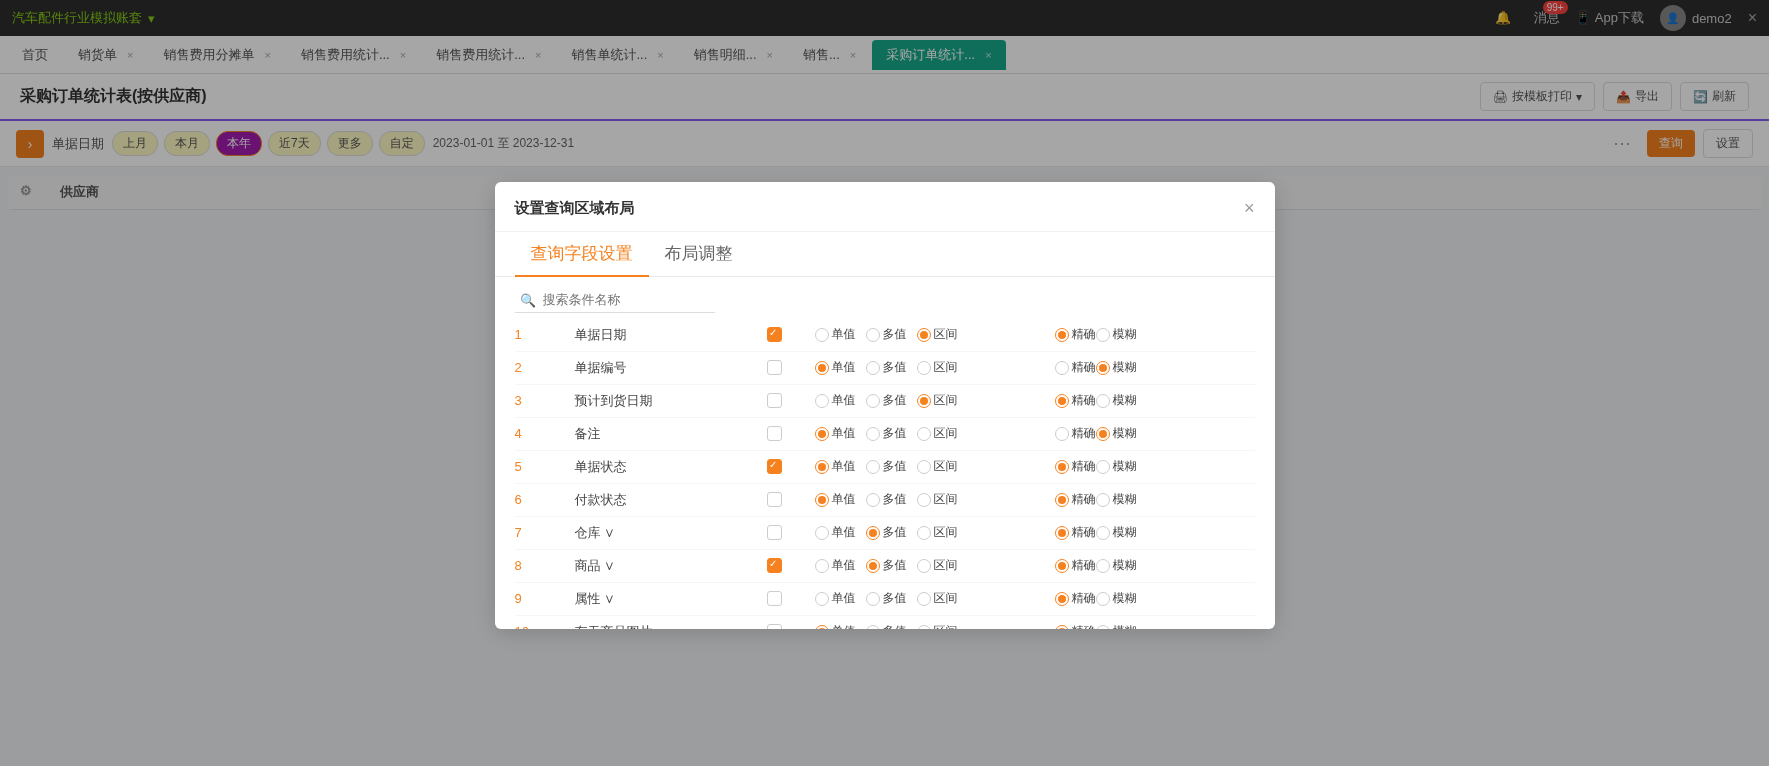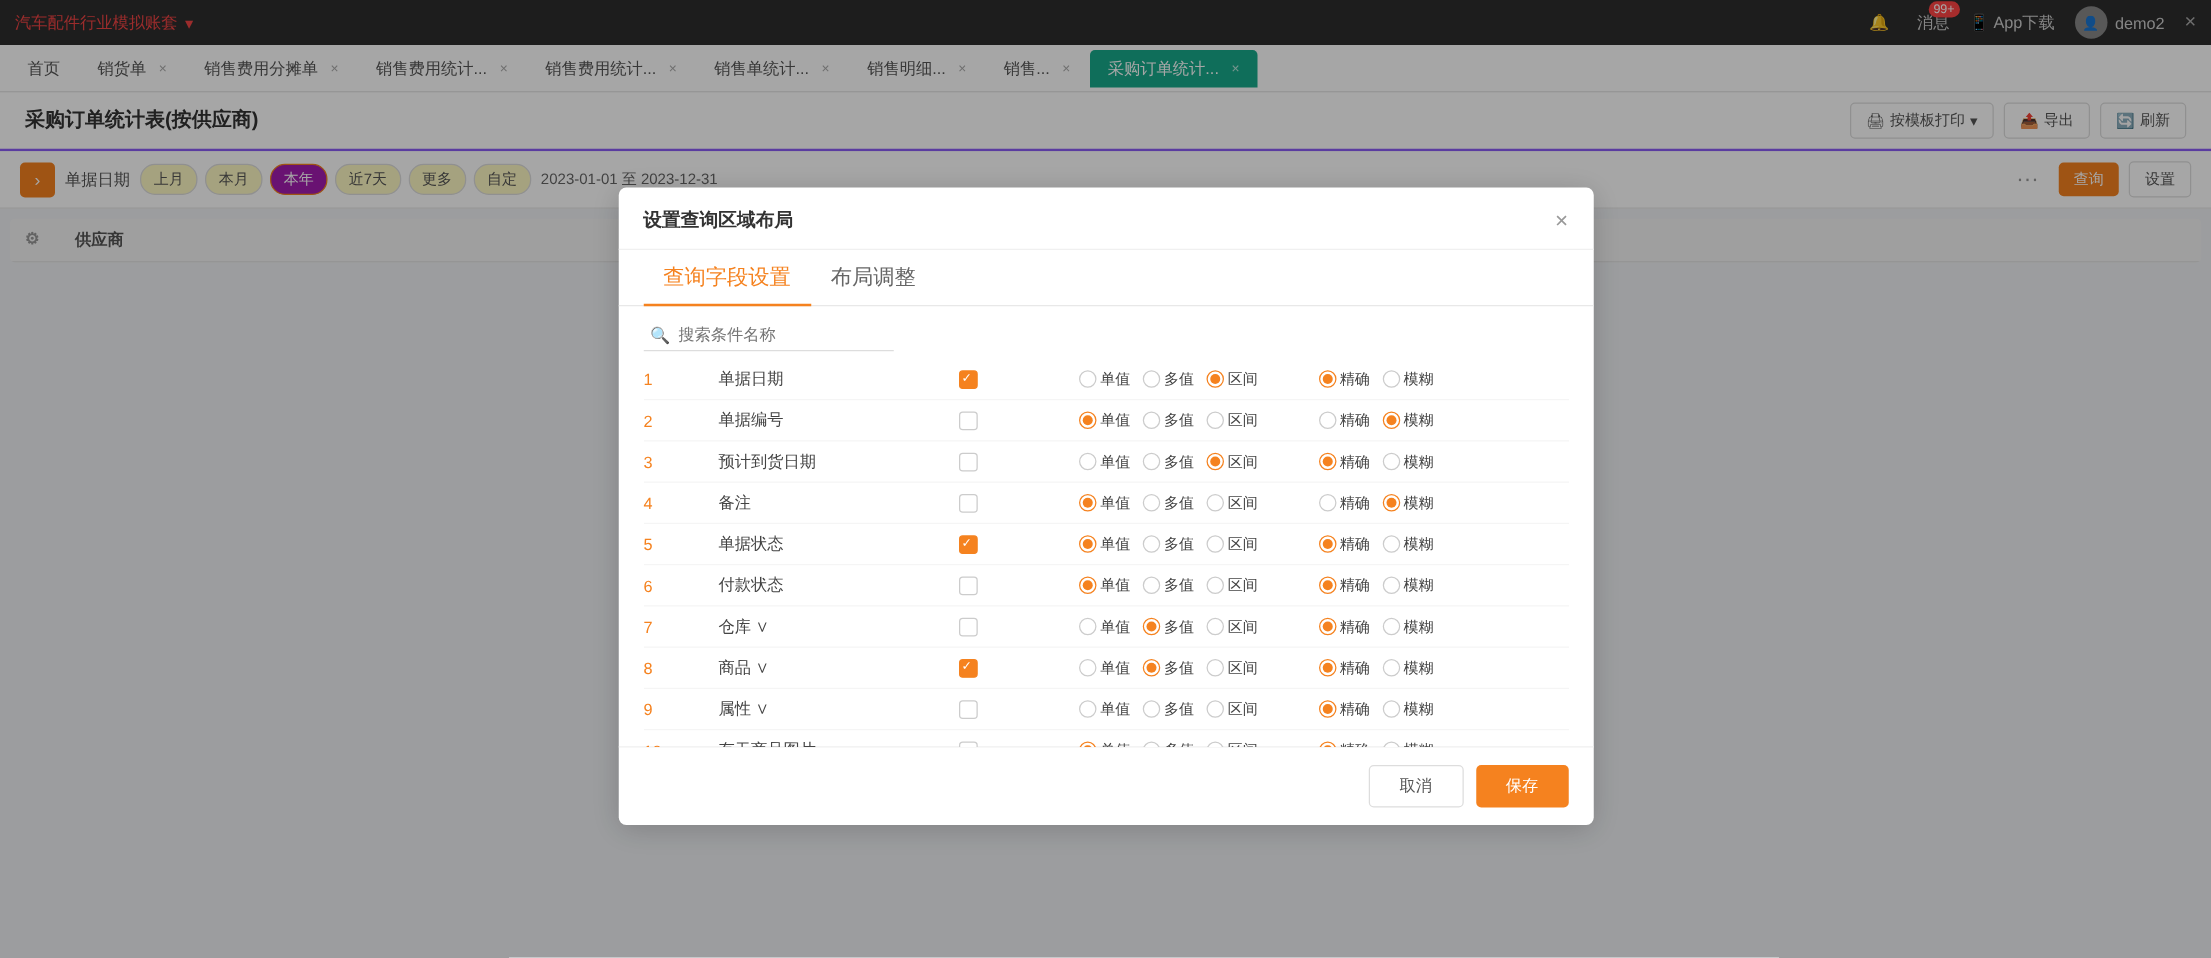--- a/index.html
+++ b/index.html
@@ -8,21 +8,21 @@
     
     .top-bar {
       background: #2d2d2d;
       height: 36px;
       display: flex;
       align-items: center;
       justify-content: space-between;
       padding: 0 12px;
       color: #ccc;
     }
-    .top-bar-left { font-size: 13px; color: #ef4444; display: flex; align-items: center; gap: 6px; }
+    .top-bar-left { font-size: 13px; color: #84cc16; display: flex; align-items: center; gap: 6px; }
     .top-bar-right { display: flex; align-items: center; gap: 16px; font-size: 13px; color: #ccc; }
     .top-bar-right .notif { position: relative; }
     .badge { background: #ff4444; color: #fff; border-radius: 8px; font-size: 10px; padding: 1px 4px; position: absolute; top: -8px; right: -8px; }
     .close-x { color: #aaa; cursor: pointer; font-size: 16px; }
     .avatar { width: 26px; height: 26px; border-radius: 50%; background: #888; display: inline-flex; align-items: center; justify-content: center; color: #fff; font-size: 11px; }
 
     
     .tab-bar {
       background: #fff;
       height: 38px;
@@ -197,27 +197,27 @@
     }
     .dt-row:last-child { border-bottom: none; }
     .dt-row .order-num { color: #f5821f; }
 
     
     .cb-wrap { display: flex; align-items: center; justify-content: center; }
     .cb { width: 15px; height: 15px; border: 1px solid #ccc; border-radius: 3px; display: inline-block; position: relative; cursor: pointer; background: #fff; }
     .cb.checked { background: #f5821f; border-color: #f5821f; }
     .cb.checked::after { content: '✓'; color: #fff; font-size: 10px; position: absolute; top: -1px; left: 1px; }
 
-    .radio-group { display: flex; align-items: center; gap: 10px; justify-content: center; }
+    .radio-group { display: flex; align-items: center; gap: 10px; }
     .radio-opt { display: flex; align-items: center; gap: 3px; cursor: pointer; font-size: 12px; }
     .radio-circle { width: 14px; height: 14px; border-radius: 50%; border: 1px solid #ccc; display: inline-block; position: relative; background: #fff; flex-shrink: 0; }
     .radio-circle.selected { border-color: #f5821f; }
     .radio-circle.selected::after { content: ''; width: 8px; height: 8px; border-radius: 50%; background: #f5821f; position: absolute; top: 2px; left: 2px; }
 
-    .match-group { display: flex; align-items: flex-start; gap: 10px; }
+    .match-group { display: flex; align-items: flex-start; }
 
     
     .dialog-footer {
       padding: 14px 20px;
       display: flex;
       justify-content: flex-end;
       gap: 10px;
       border-top: 1px solid #f0f0f0;
     }
     .btn-cancel { padding: 7px 24px; border: 1px solid #ddd; background: #fff; border-radius: 4px; cursor: pointer; font-size: 13px; color: #555; }
@@ -665,18 +665,14 @@
         </label>
         <label class="radio-opt">
           <span class="radio-circle "></span>
           <span>模糊</span>
         </label>
       </div>
     </div>
         </div>
     </div>
 
-    <div class="dialog-footer">
-      <button class="btn-cancel">取消</button>
-      <button class="btn-save">保存</button>
-    </div>
   </div>
 </div>
 
 </body></html>

